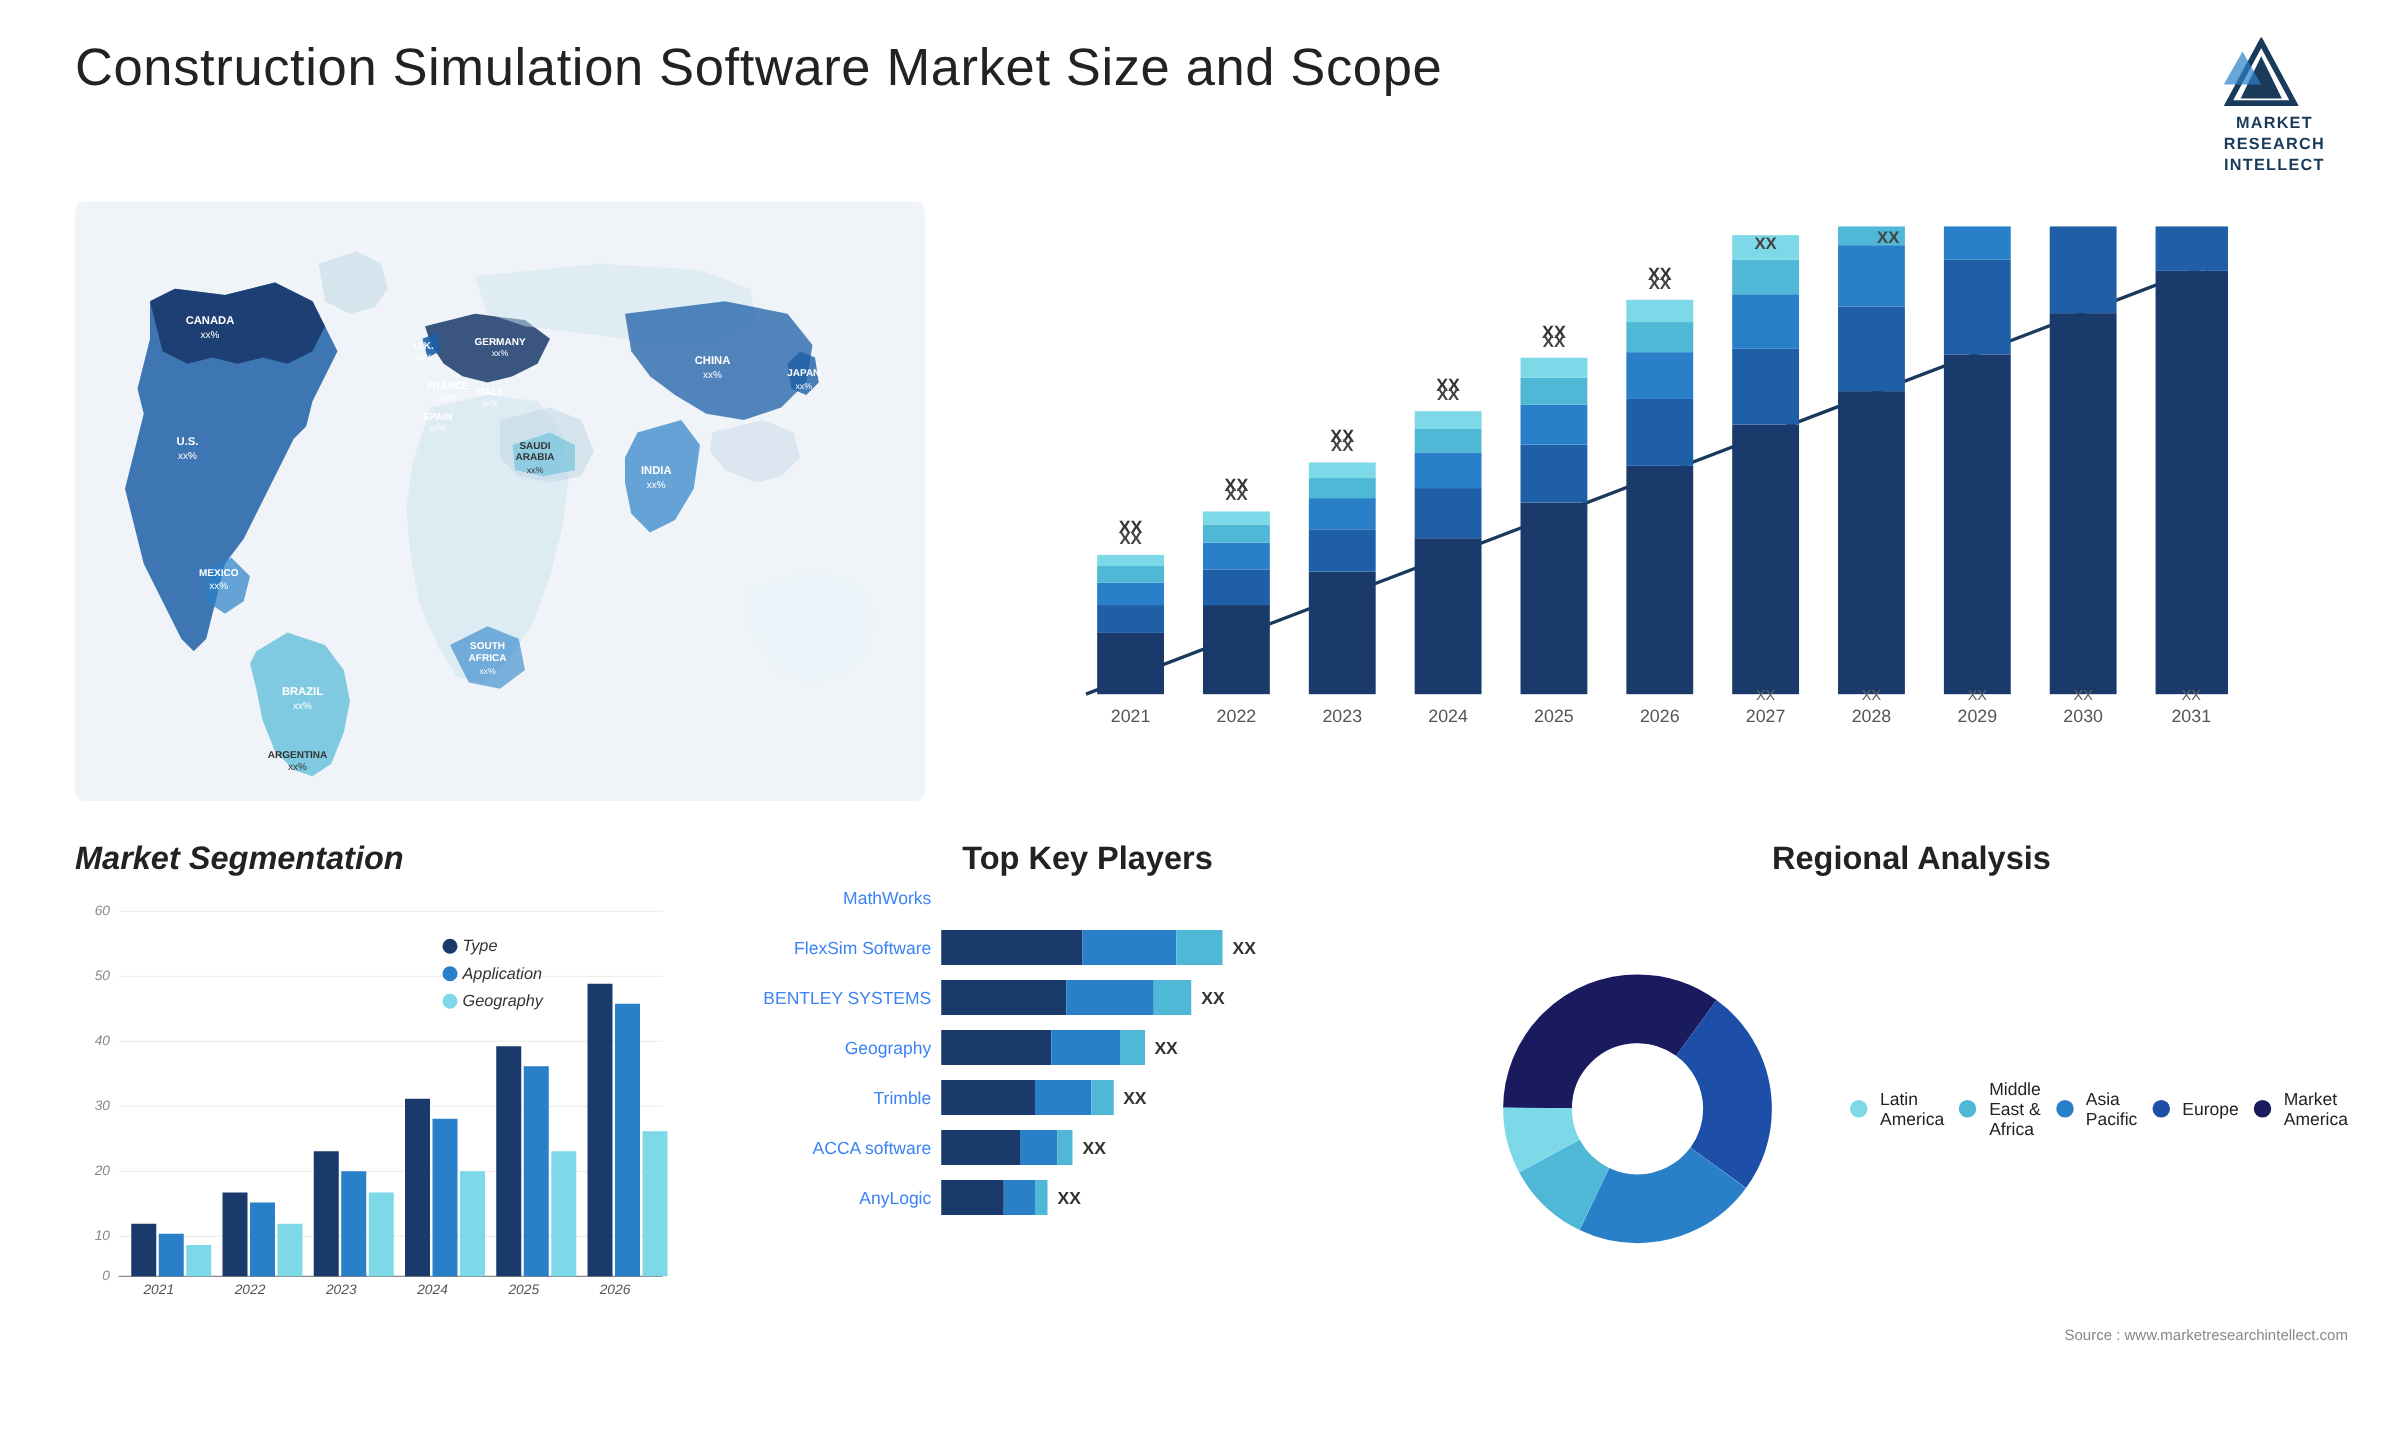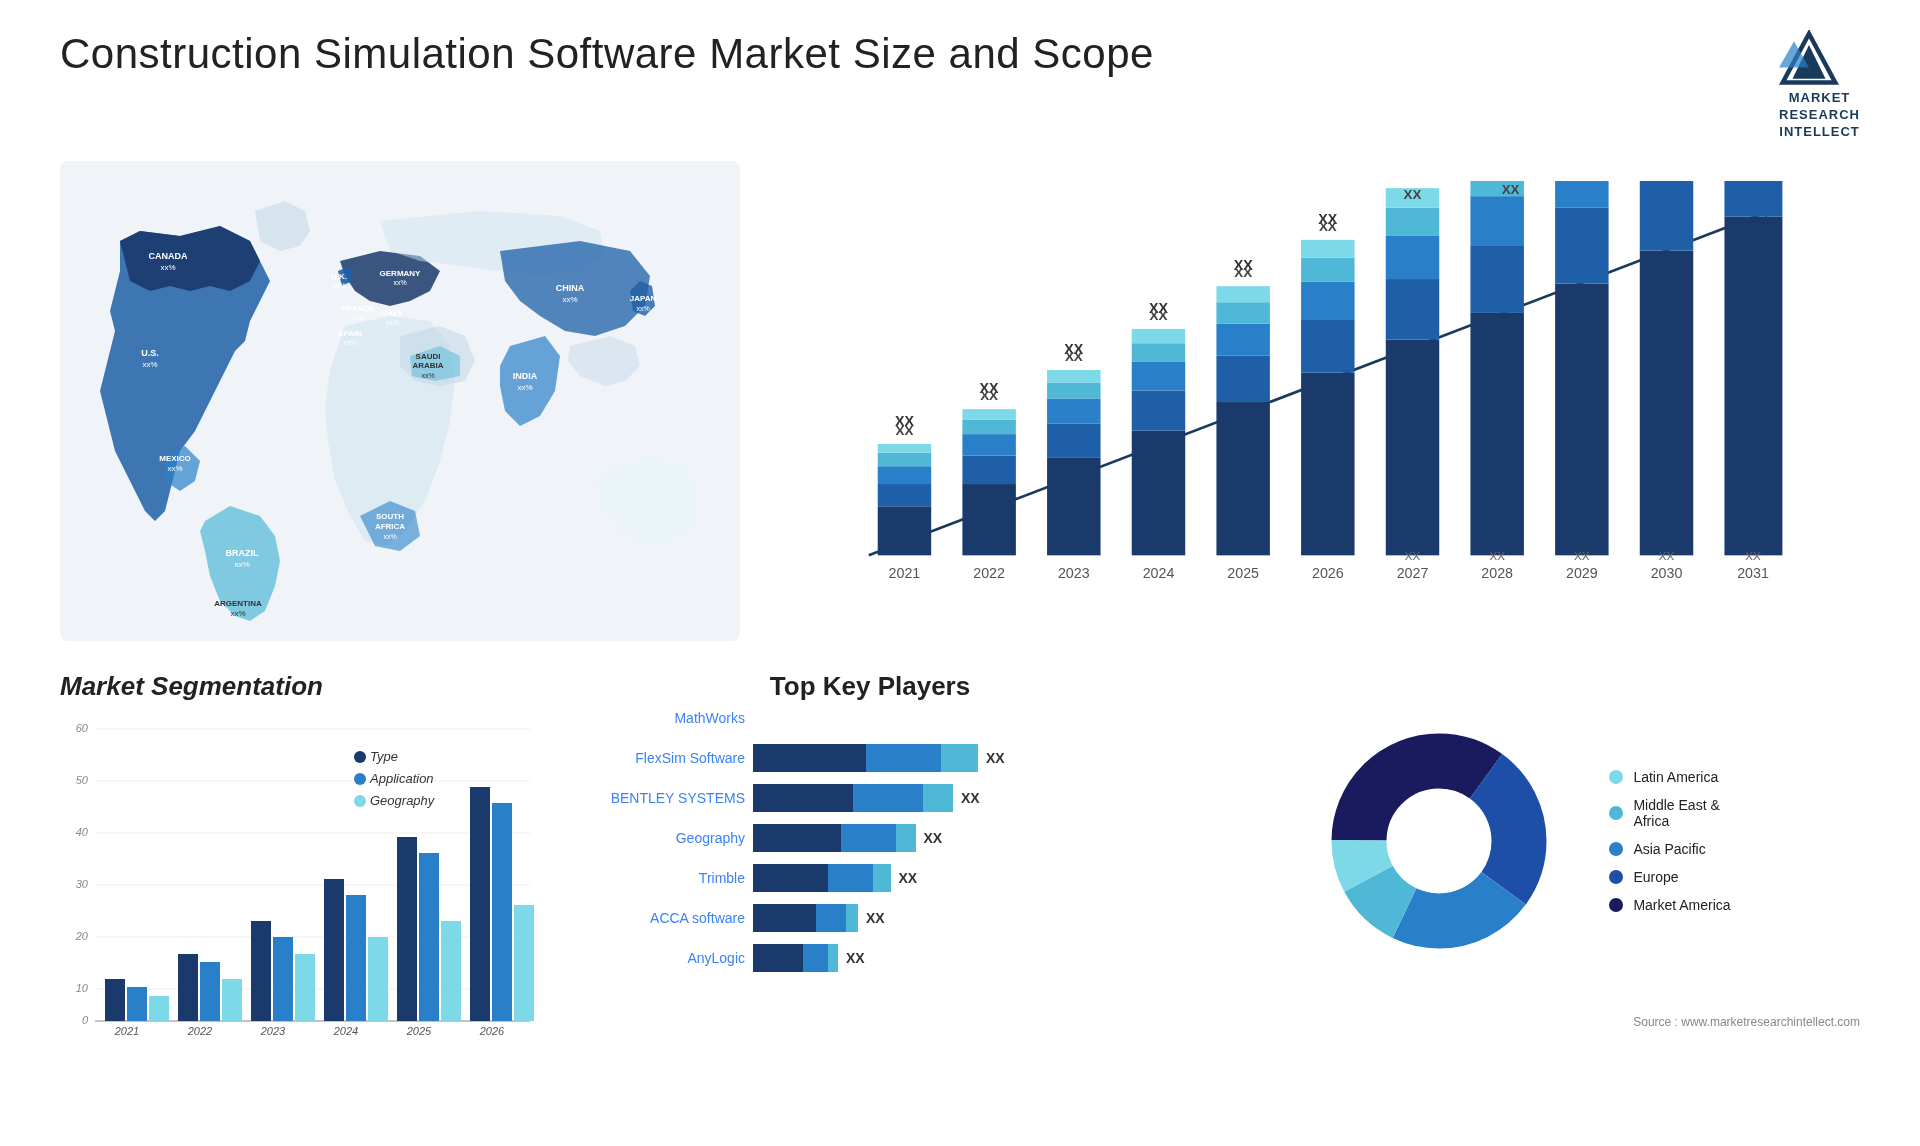--- a/index.html
+++ b/index.html
@@ -164,21 +164,21 @@
       gap: 40px;
       height: 340px;
     }
     .donut-wrapper {
       position: relative;
       width: 260px;
       height: 260px;
     }
     .regional-legend {
       display: flex;
-      flex-direction: column;
+      flex-direction: row;
       gap: 12px;
     }
     .legend-item {
       display: flex;
       align-items: center;
       gap: 10px;
       font-size: 14px;
     }
     .legend-dot {
       width: 14px;
@@ -546,20 +546,21 @@
                 <div class="kp-bar-seg" style="width: 25px; background: rgb(41, 128, 200);"></div>
                 <div class="kp-bar-seg" style="width: 10px; background: rgb(79, 184, 214);"></div>
               </div>
               <span class="kp-value">XX</span>
             </div>
           </div>
         </div>
     </div>
 
     <div class="regional-panel">
+      <h2>Regional Analysis</h2>
       <div class="regional-content">
         <div class="donut-wrapper">
           <svg viewBox="0 0 260 260" width="260" height="260">
 
             <circle cx="130" cy="130" r="80" fill="none" stroke="#1a1a5e" stroke-width="55" stroke-dasharray="175.9 326.75" stroke-dashoffset="125.66" transform="rotate(-90 130 130)"></circle>
 
             <circle cx="130" cy="130" r="80" fill="none" stroke="#1e4fa8" stroke-width="55" stroke-dasharray="125.66 376.99" stroke-dashoffset="-50.24" transform="rotate(-90 130 130)"></circle>
 
             <circle cx="130" cy="130" r="80" fill="none" stroke="#2980c8" stroke-width="55" stroke-dasharray="110.58 392.07" stroke-dashoffset="-176.0" transform="rotate(-90 130 130)"></circle>
 

